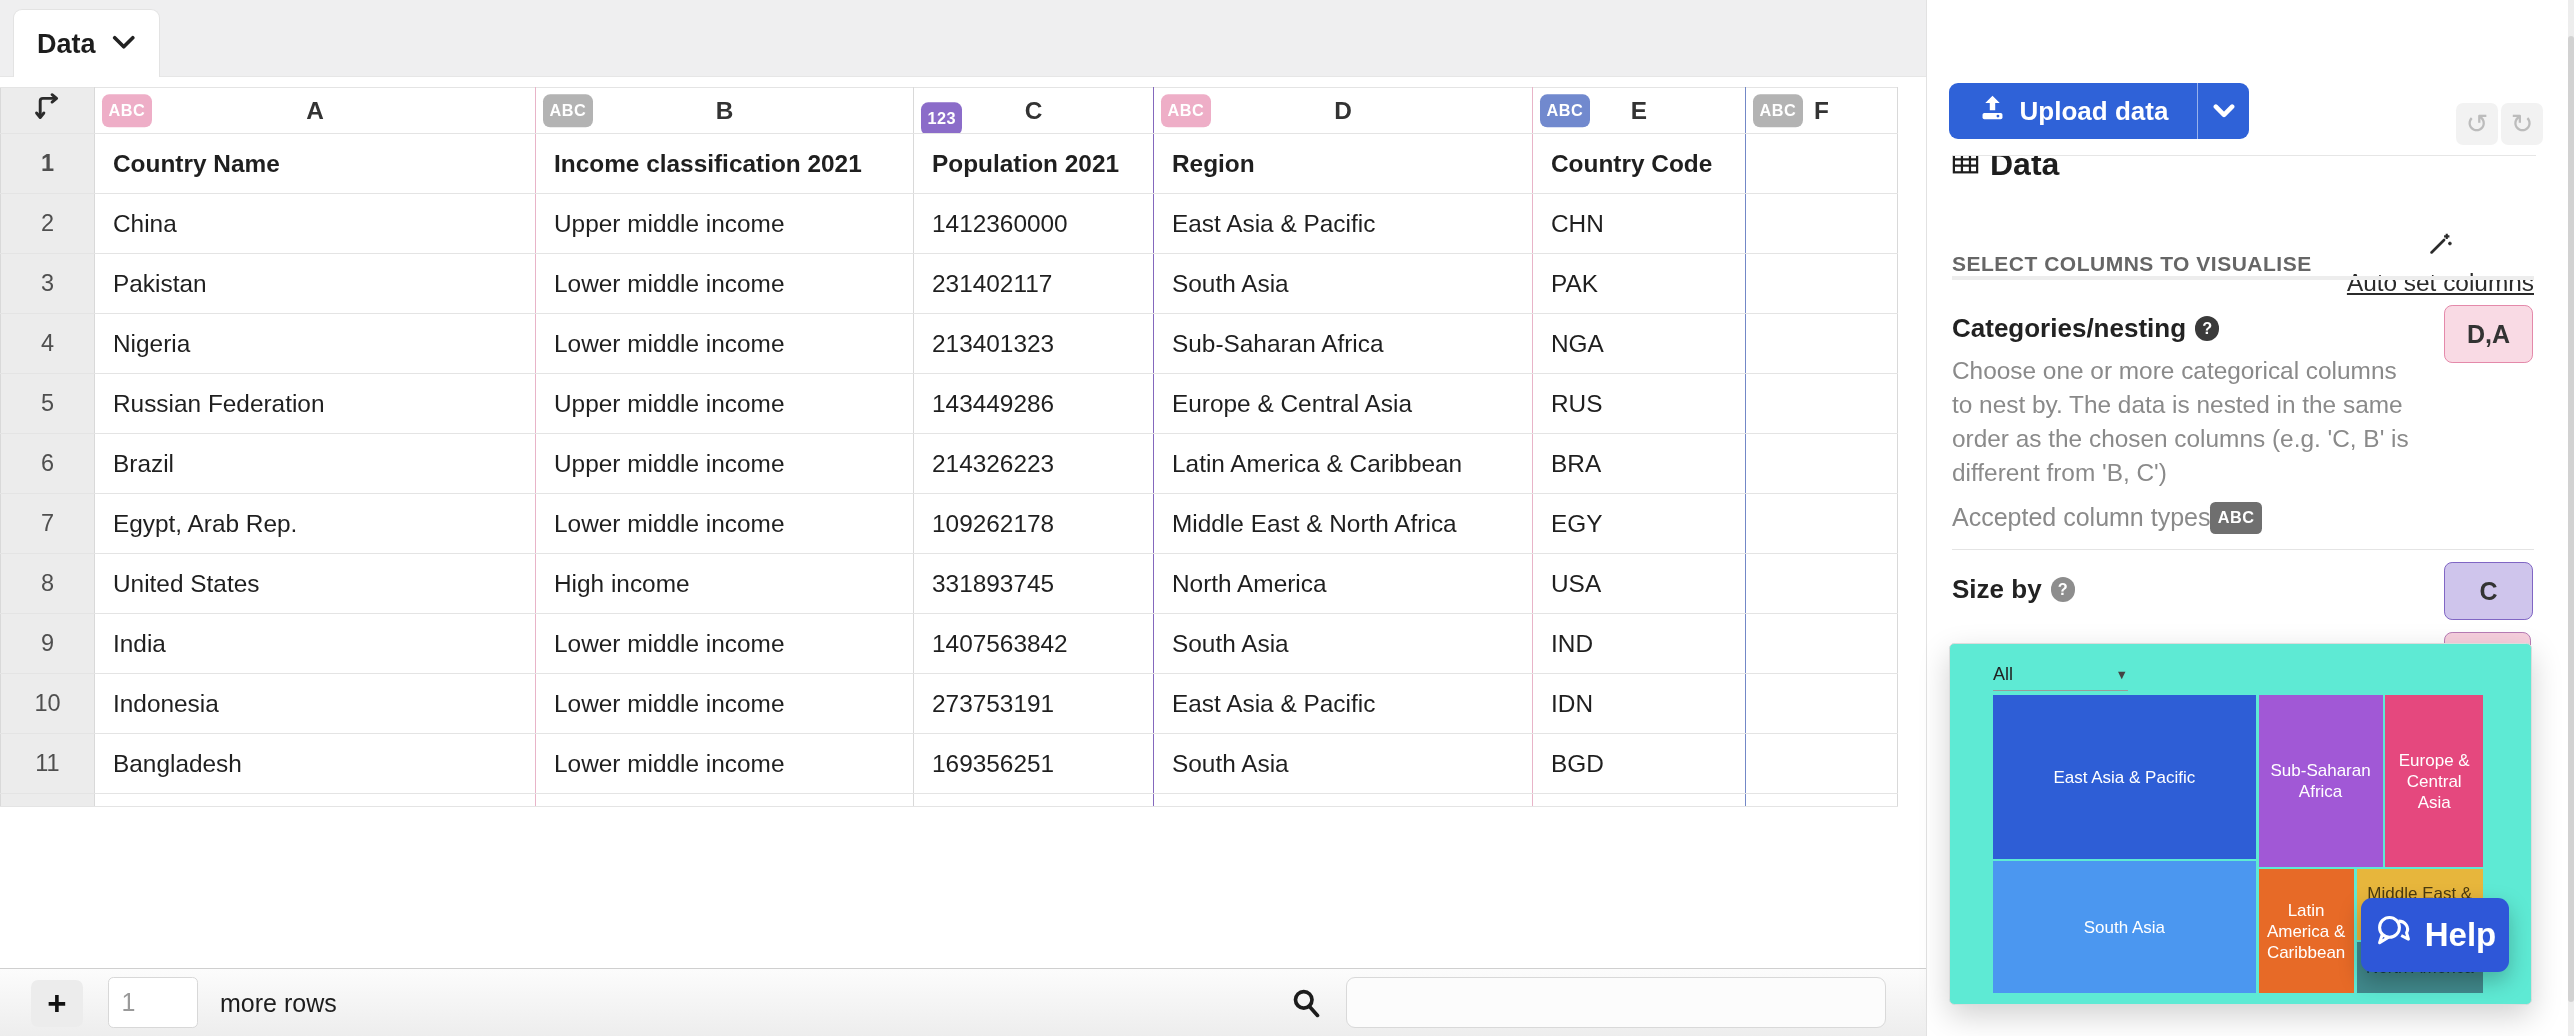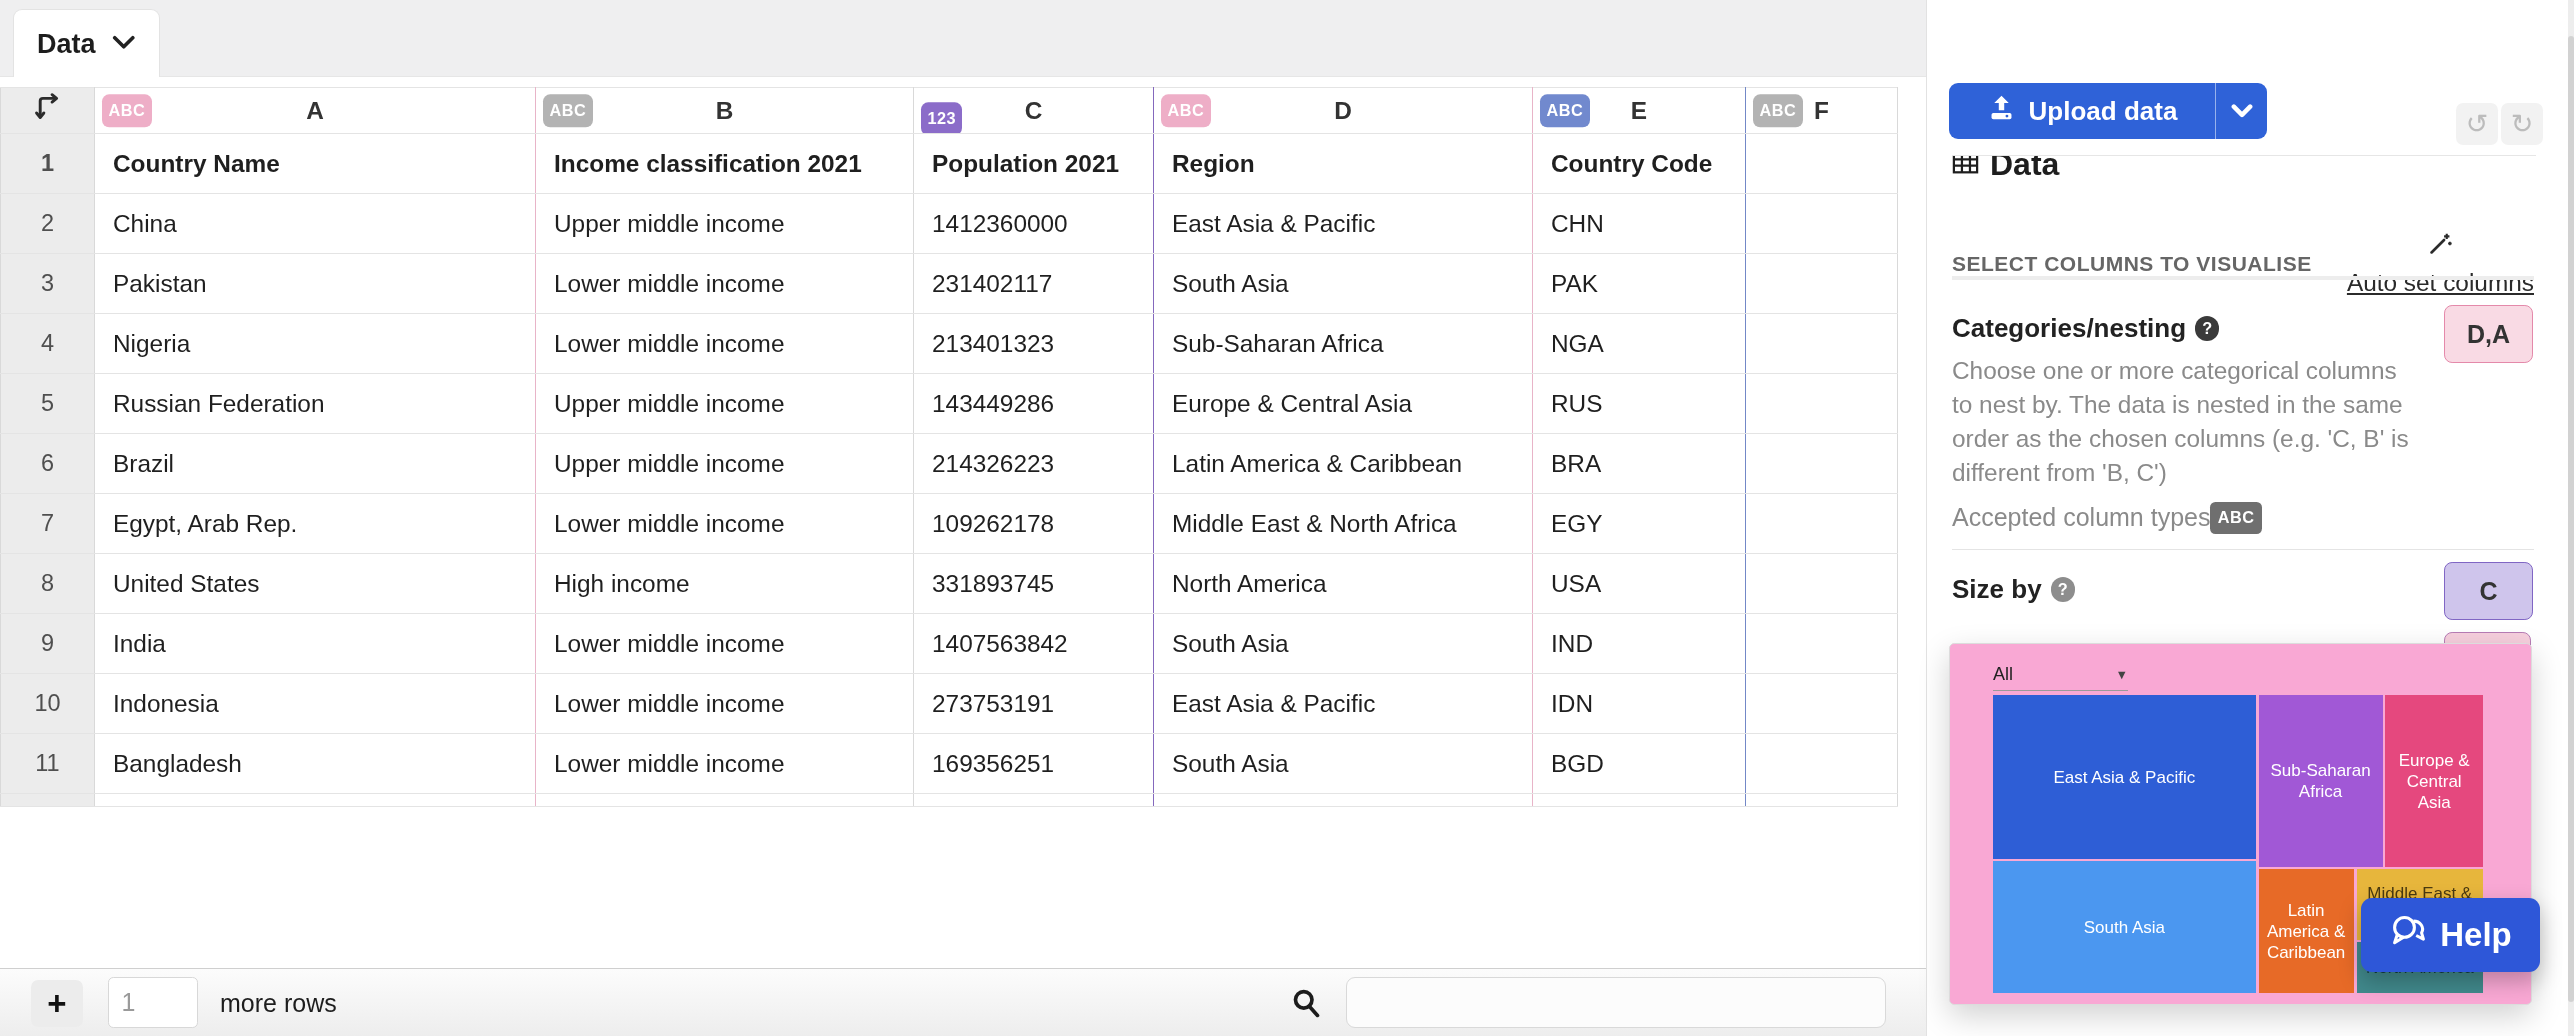--- a/index.html
+++ b/index.html
@@ -57,21 +57,21 @@
   #more-rows{position:absolute;left:220px;top:0;height:69px;display:flex;align-items:center;font-size:25px;color:#1d1d1d;}
   #search-icon{position:absolute;left:1290px;top:18px;}
   #search-input{position:absolute;left:1346px;top:8.1px;width:540px;height:51px;border:1.8px solid #d9d9d9;border-radius:9px;
                 background:#fcfcfc;font-size:24.4px;padding:0 14.5px;box-sizing:border-box;
                 font-family:"Liberation Sans",sans-serif;}
 
   
   #panel{position:absolute;left:1926px;top:0;width:650px;height:1037px;background:#fff;border-left:0.9px solid #e2e2e2;box-sizing:border-box;}
   #upload-group{position:absolute;left:22px;top:83px;height:56px;display:flex;background:#2f62d8;border-radius:9px;
                 overflow:hidden;cursor:pointer;}
-  #upload-main{display:flex;align-items:center;gap:12.6px;padding:0 38px;color:#fff;font-size:26px;font-weight:bold;}
+  #upload-main{display:flex;align-items:center;gap:12.6px;padding:0 29px;color:#fff;font-size:26px;font-weight:bold;}
   #upload-caret{display:flex;align-items:center;justify-content:center;width:51px;border-left:0.9px solid rgba(255,255,255,.5);}
   .hist-btn{position:absolute;top:103px;width:42px;height:42px;border-radius:7.2px;background:#f2f2f2;border:none;
             color:#bcbcbc;font-size:27px;line-height:42px;text-align:center;padding:0;cursor:default;}
   #undo-btn{left:529px;} #redo-btn{left:574px;}
   #data-heading-wrap{position:absolute;left:25px;right:40px;top:155px;height:30px;overflow:hidden;border-top:0.9px solid #e6e6e6;}
   #data-heading{display:flex;align-items:center;gap:11px;margin-top:-10px;font-size:32px;font-weight:bold;color:#1e1e1e;}
   #select-row{position:absolute;left:25px;right:42px;top:231px;display:flex;align-items:center;justify-content:space-between;}
   #select-heading{font-size:21px;font-weight:bold;color:#666;letter-spacing:0.5px;}
   #auto-set{display:flex;align-items:center;gap:7.2px;font-size:24.4px;color:#2b2b2b;cursor:pointer;flex-direction:column;}
   #auto-set .link-text{text-decoration:underline;}
@@ -88,31 +88,31 @@
   #hidden-chip{position:absolute;right:45px;top:632px;width:87px;height:36px;border-radius:8.1px;
                background:#f6cfdd;border:1.8px solid #b77cb5;box-sizing:border-box;}
   #categories-desc{position:absolute;left:25px;top:354px;font-size:24.4px;line-height:34px;color:#8a8a8a;}
   #accepted-row{position:absolute;left:25px;top:502px;display:flex;align-items:center;gap:0;
                 font-size:25px;color:#8a8a8a;justify-content:flex-end;}
   #accepted-badge{background:#6f6f6f;color:#fff;font-size:16.3px;font-weight:bold;border-radius:5.4px;padding:6.3px 7.2px;letter-spacing:0.5px;}
   #divider2{position:absolute;left:25px;right:42px;top:549px;height:0.9px;background:#e4e4e4;}
   #sizeby-label{position:absolute;left:25px;top:574px;}
 
   
-  #preview-card{position:absolute;left:22px;top:643px;width:583px;height:362px;background:#f9a8d4;border:0.9px solid #dcdcdc;
+  #preview-card{position:absolute;left:22px;top:643px;width:583px;height:362px;background:#5eead4;border:0.9px solid #dcdcdc;
                 border-radius:5.4px;box-shadow:0 11px 31px rgba(0,0,0,.18);z-index:2;box-sizing:border-box;}
   #all-select{position:absolute;left:43px;top:20px;width:135px;border-bottom:0.9px solid #9a9a9a;display:flex;
               align-items:center;justify-content:space-between;font-size:18px;color:#222;padding-bottom:5.4px;cursor:pointer;}
   #all-caret{font-size:12.6px;color:#444;}
   #treemap{position:absolute;left:43px;top:51px;width:490px;height:298px;}
   .tm-block{position:absolute;display:flex;align-items:center;justify-content:center;text-align:center;
             font-size:17px;line-height:21px;padding:3.6px;box-sizing:border-box;overflow:hidden;}
 
   
-  #help-btn{position:absolute;left:434px;top:898px;width:179px;height:74px;background:#2e57d8;border:none;border-radius:11px;
+  #help-btn{position:absolute;left:434px;top:898px;width:148px;height:74px;background:#2e57d8;border:none;border-radius:11px;
             color:#fff;display:flex;align-items:center;justify-content:center;gap:11px;font-size:33px;font-weight:bold;
             box-shadow:0 9px 22px rgba(0,0,0,.25);z-index:3;cursor:pointer;font-family:"Liberation Sans",sans-serif;}
 
   
   #panel-scrollbar{position:absolute;right:1.8px;top:0;width:6.3px;height:1037px;background:#ededed;}
   #panel-scrollbar .thumb{position:absolute;left:0;width:6.3px;top:36px;height:966px;background:#d2d2d2;border-radius:3.6px;}
 </style>
 </head>
 <body>
 

